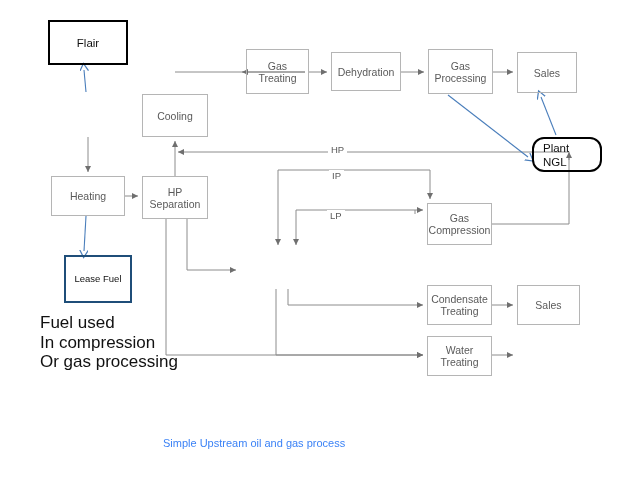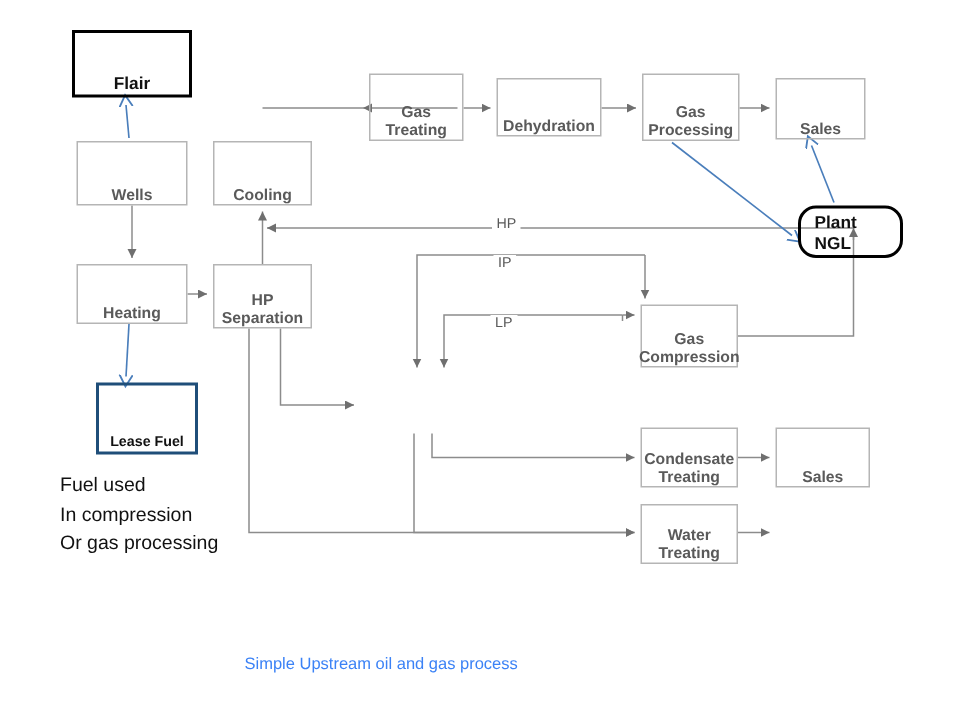--- a/index.html
+++ b/index.html
@@ -1,23 +1,23 @@
 <!DOCTYPE html>
 <html><head>
 <meta charset="utf-8">
 <style>
   html,body{margin:0;padding:0;background:#ffffff;}
   body{font-family:"Liberation Sans",sans-serif;}
   #canvas{position:relative;width:638px;height:478px;background:#fff;overflow:hidden;}
-  .node{position:absolute;box-sizing:border-box;display:flex;align-items:flex-end;justify-content:center;text-align:center;font-weight:bold;}
+  .node{position:absolute;box-sizing:border-box;display:flex;align-items:center;justify-content:center;text-align:center;}
   .node.plain{border:1px solid #b5b5b5;color:#5a5a5a;font-size:10.5px;line-height:12px;}
   .node.heavy{border:2.5px solid #000000;color:#111111;font-size:11.5px;line-height:14px;}
   .node.navy{border:2.5px solid #1f4e79;color:#111111;font-size:9.5px;line-height:12px;}
   .node.heavy.leftal{justify-content:flex-start;padding-left:9px;text-align:left;}
-  .note{position:absolute;color:#111;font-size:13px;line-height:19.5px;white-space:pre-line;}
+  .note{position:absolute;color:#111;font-size:17px;line-height:19.5px;white-space:pre-line;}
   .caption{position:absolute;color:#3b82f6;font-size:11px;}
   svg.wires{position:absolute;left:0;top:0;width:638px;height:478px;pointer-events:none;}
   .lbl{position:absolute;color:#5a5a5a;font-size:9.5px;background:#fff;padding:0 3px;}
 </style>
 </head>
 <body>
 
 <div id="canvas">
 
   <svg class="wires" viewBox="0 0 638 478">
@@ -62,23 +62,20 @@
       <path d="M86,216 L84,251"></path>
       <path d="M448,95 L528,157"></path>
       <path d="M556,135 L541,97"></path>
     </g>
   </svg>
 
   <div class="node heavy" style="left:48px;top:20px;width:80px;height:45px;">
       <span>Flair</span>
     </div>
 
-  <div class="node plain" style="left:51px;top:94px;width:74px;height:43px;">
-      <span>Wells</span>
-    </div>
 
   <div class="node plain" style="left:51px;top:176px;width:74px;height:40px;">
       <span>Heating</span>
     </div>
 
   <div class="node navy" style="left:64px;top:255px;width:68px;height:48px;">
       <span>Lease Fuel</span>
     </div>
 
   <div class="node plain" style="left:142px;top:94px;width:66px;height:43px;">

